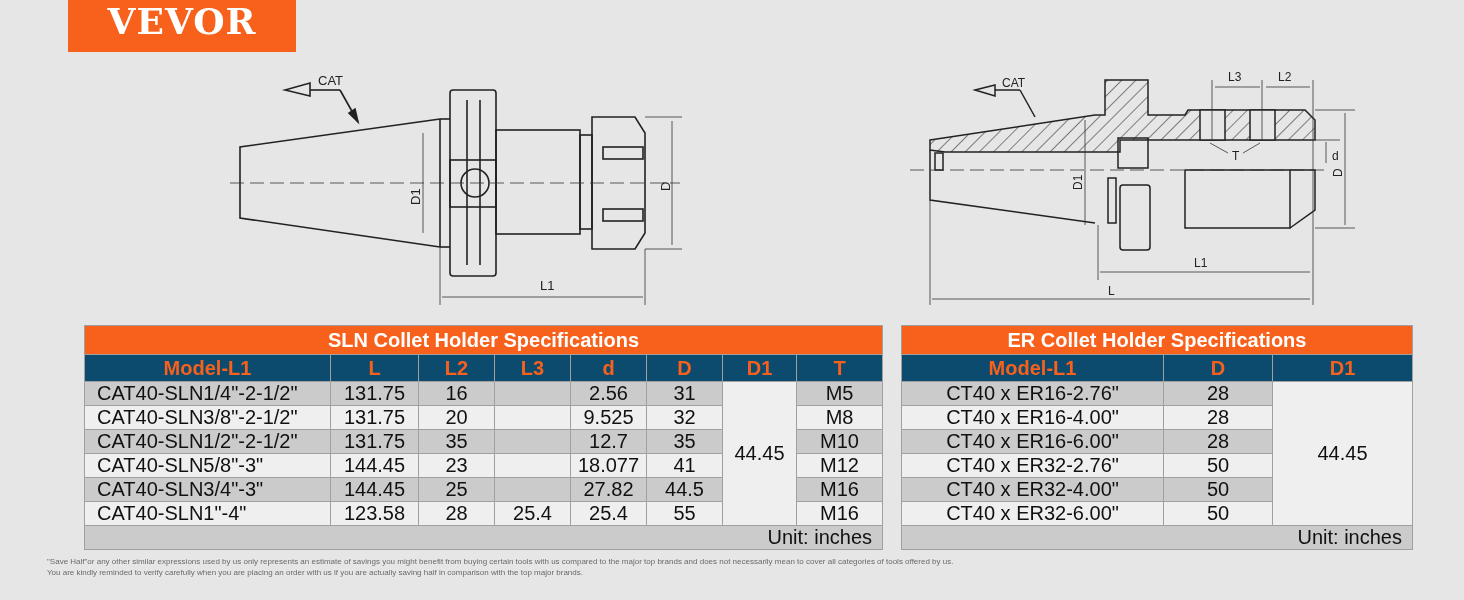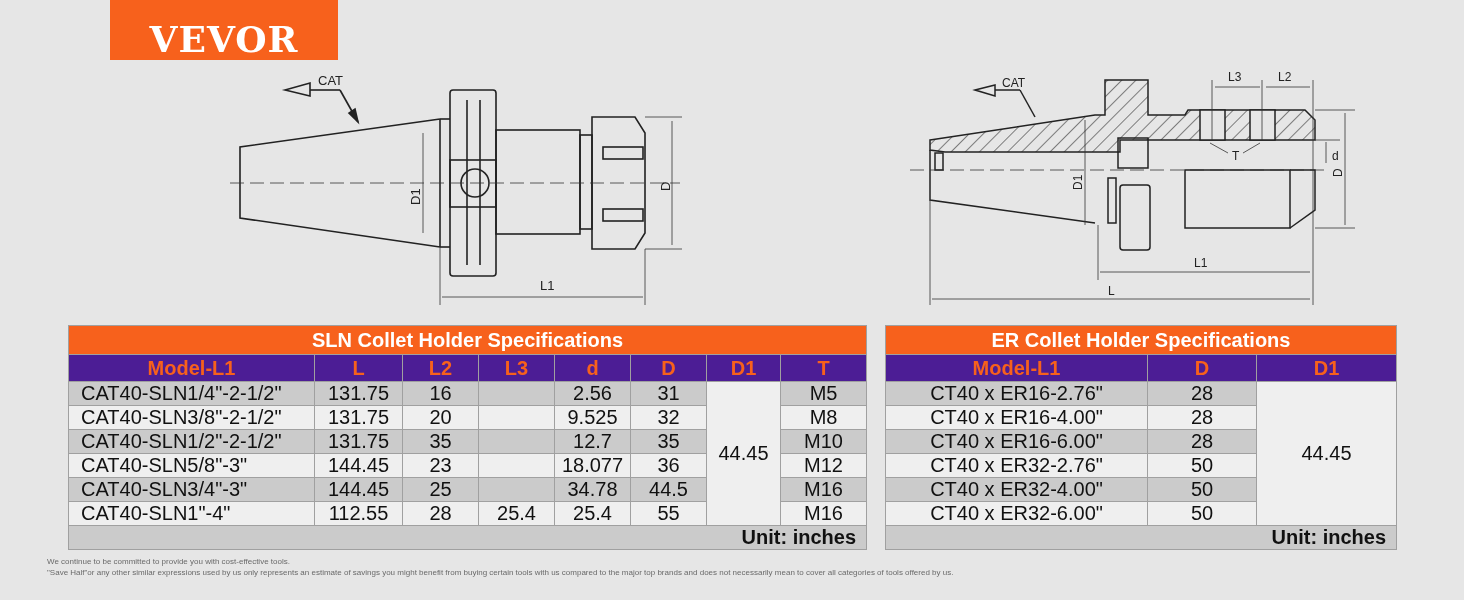--- a/index.html
+++ b/index.html
@@ -1,28 +1,28 @@
 <!DOCTYPE html>
 <html><head>
 <meta charset="utf-8">
 <style>
   html,body{margin:0;padding:0;}
   body{width:1464px;height:600px;background:#e6e6e6;position:relative;overflow:hidden;font-family:"Liberation Sans",sans-serif;}
-  .logo{position:absolute;left:68px;top:0;width:228px;height:60px;background:#f7611c;display:flex;align-items:flex-end;justify-content:center;margin-left:42px;}
+  .logo{position:absolute;left:68px;top:0;width:228px;height:52px;background:#f7611c;display:flex;align-items:flex-start;justify-content:center;}
   .logo span{color:#fff;font-family:"DejaVu Serif",serif;font-weight:bold;font-size:36px;letter-spacing:1px;}
   .drawing{position:absolute;}
-  .spec-table{position:absolute;border-collapse:collapse;table-layout:fixed;font-family:"Liberation Sans",sans-serif;}
+  .spec-table{position:absolute;border-collapse:collapse;table-layout:fixed;font-family:"Liberation Sans",sans-serif;margin-left:16px;}
   .spec-table td,.spec-table th{border:1px solid #a0a0a0;padding:0;text-align:center;font-size:20px;color:#111;height:23px;line-height:23px;white-space:nowrap;overflow:hidden;}
   .spec-table .title-row th{background:#f7611c;color:#fff;font-weight:bold;font-size:20px;height:28px;line-height:28px;}
-  .spec-table .head-row th{background:#4c1d95;color:#f7611c;font-weight:bold;font-size:20px;height:26px;line-height:26px;}
+  .spec-table .head-row th{background:#0c4a6e;color:#f7611c;font-weight:bold;font-size:20px;height:26px;line-height:26px;}
   .spec-table tr.odd td{background:#cbcbcb;}
   .spec-table tr.even td{background:#efefef;}
   .spec-table td.model{text-align:left;padding-left:12px;}
   .spec-table td.merged{background:#efefef !important;}
-  .spec-table .unit-row td{background:#cbcbcb;text-align:right;padding-right:10px;height:23px;font-weight:bold;}
+  .spec-table .unit-row td{background:#cbcbcb;text-align:right;padding-right:10px;height:23px;}
   .disclaimer{position:absolute;left:47px;top:556px;font-size:8px;line-height:11px;color:#6a6a6a;}
   .disclaimer div{white-space:nowrap;}
   svg text{font-family:"Liberation Sans",sans-serif;}
 </style>
 </head>
 <body>
 
 <div class="logo">
   <span>VEVOR</span>
 </div>
@@ -176,35 +176,35 @@
     <td>12.7</td>
     <td>35</td>
     <td>M10</td>
   </tr>
   <tr class="even">
     <td class="model">CAT40-SLN5/8"-3"</td>
     <td>144.45</td>
     <td>23</td>
     <td></td>
     <td>18.077</td>
-    <td>36</td>
+    <td>41</td>
     <td>M12</td>
   </tr>
   <tr class="odd">
     <td class="model">CAT40-SLN3/4"-3"</td>
     <td>144.45</td>
     <td>25</td>
     <td></td>
-    <td>34.78</td>
+    <td>27.82</td>
     <td>44.5</td>
     <td>M16</td>
   </tr>
   <tr class="even">
     <td class="model">CAT40-SLN1"-4"</td>
-    <td>112.55</td>
+    <td>123.58</td>
     <td>28</td>
     <td>25.4</td>
     <td>25.4</td>
     <td>55</td>
     <td>M16</td>
   </tr>
   <tr class="unit-row">
         <td colspan="8">Unit: inches</td>
       </tr>
 </tbody>
@@ -250,15 +250,15 @@
     <td>CT40 x ER32-6.00"</td>
     <td>50</td>
   </tr>
   <tr class="unit-row">
         <td colspan="3">Unit: inches</td>
       </tr>
 </tbody>
   </table>
 
 <div class="disclaimer">
-  <div>We continue to be committed to provide you with cost-effective tools.</div>
   <div>"Save Half"or any other similar expressions used by us only represents an estimate of savings you might benefit from buying certain tools with us compared to the major top brands and does not necessarily mean to cover all categories of tools offered by us.</div>
+  <div>You are kindly reminded to verify carefully when you are placing an order with us if you are actually saving half in comparison with the top major brands.</div>
 </div>
 
 </body></html>

